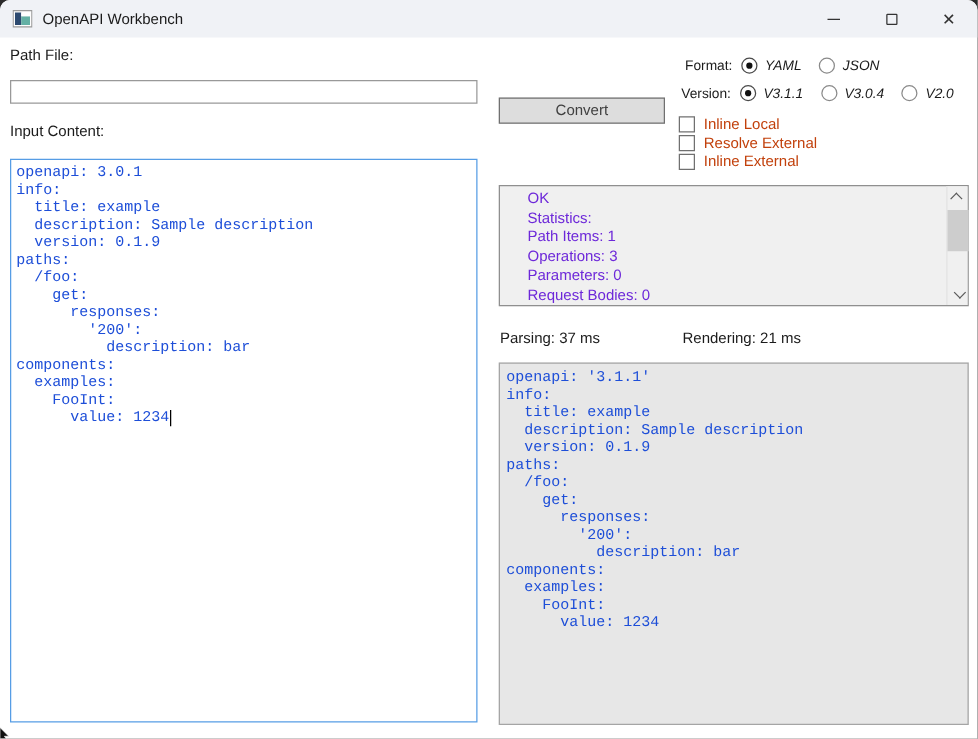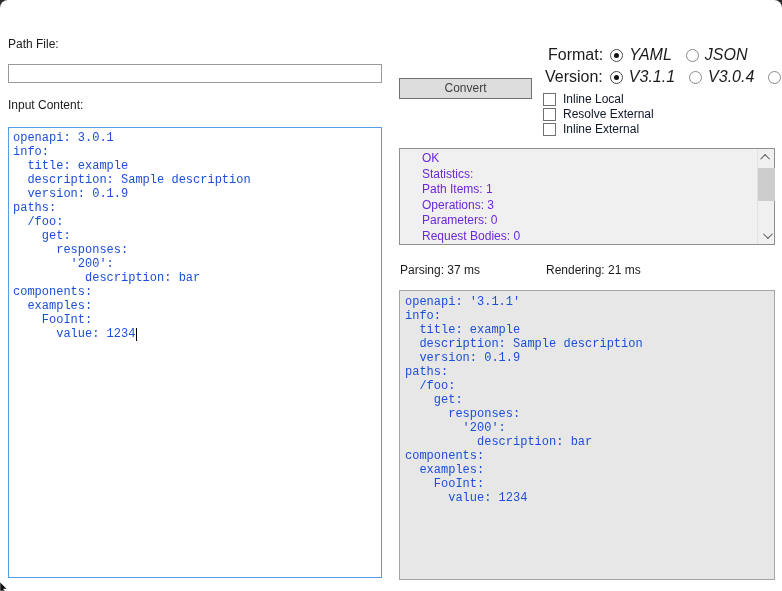--- a/index.html
+++ b/index.html
@@ -30,29 +30,29 @@
             background:#fff; border:1px solid #569de5; overflow:hidden; }
   .mono { font-family:"Liberation Mono","DejaVu Sans Mono",monospace;
           font-size:12px; line-height:14px; color:#1d4ed8; white-space:pre; }
   .editor .mono { position:absolute; left:4px; top:3px; }
   .caret { position:absolute; left:127px; top:200px; width:1px; height:13px; background:#000; }
 
   
   .convert-btn { position:absolute; left:399px; top:78px; width:133px; height:21px;
                  background:#dddddd; border:1px solid #707070; font-size:12px; color:#404040;
                  font-family:"Liberation Sans", sans-serif; text-align:center; line-height:19px; }
-  .opt-row { position:absolute; display:flex; align-items:center; font-size:16px; color:#1b1b1b; }
+  .opt-row { position:absolute; display:flex; align-items:center; font-size:11px; color:#1b1b1b; }
   .opt-row .grp-label { margin-right:7px; }
   .radio { width:13px; height:13px; border-radius:50%; background:#fff;
            border:1px solid #8a8a8a; margin-right:6px; position:relative; flex:0 0 auto; }
   .radio[data-on="true"] { border-color:#4a4a4a; }
   .radio[data-on="true"]::after { content:""; position:absolute; left:3px; top:3px;
            width:5px; height:5px; border-radius:50%; background:#111; }
   .opt-row .opt-label { margin-right:14px;font-style:italic; }
-  .chk-row { position:absolute; display:flex; align-items:center; font-size:12px; color:#0f172a; }
+  .chk-row { position:absolute; display:flex; align-items:center; font-size:12px; color:#c2410c; }
   .checkbox { width:13px; height:13px; background:#fff; border:1px solid #707070;
               margin-right:7px; flex:0 0 auto; }
 
   
   .status-box { position:absolute; left:399px; top:148px; width:376px; height:97px;
                 background:#f0f0f0; border:1px solid #8f8f8f; }
   .status-lines { position:absolute; left:22px; top:2px; font-size:12px; color:#6d28d9;
                   line-height:15.5px; }
   .scrollbar { position:absolute; top:0; right:0; bottom:0; width:17px; background:#f0f0f0;
                border-left:1px solid #e2e2e2; }
@@ -70,20 +70,40 @@
   .output-box .mono { position:absolute; left:5px; top:4px; }
 
   
   .mouse-cursor { position:absolute; left:0; bottom:0; width:9px; height:9px; overflow:hidden; }
 </style>
 </head>
 <body>
 
 <div class="window">
 
+  <div class="titlebar">
+    <svg class="app-icon" viewBox="0 0 16 16">
+      <rect x="0.5" y="1.5" width="15" height="13" fill="#fdfdfd" stroke="#9a9a9a"></rect>
+      <rect x="2" y="3" width="5" height="10" fill="#2d4a70"></rect>
+      <rect x="7" y="6" width="7" height="7" fill="#63b0a4"></rect>
+      <rect x="7" y="3" width="7" height="3" fill="#ffffff"></rect>
+    </svg>
+    <span class="title-text">OpenAPI Workbench</span>
+    <div class="caption-btns">
+      <div class="cap-btn">
+          <span class="glyph-min"></span>
+        </div>
+      <div class="cap-btn">
+          <span class="glyph-max"></span>
+        </div>
+      <div class="cap-btn">
+          <span class="glyph-close">✕</span>
+        </div>
+    </div>
+  </div>
 
   <div class="label" style="left:8px; top:37px;">Path File:</div>
   <input class="input-file" type="text" value="" style="">
   <div class="label" style="left:8px; top:98px;">Input Content:</div>
 
   <div class="editor">
     <div class="mono">openapi: 3.0.1
 info:
   title: example
   description: Sample description

